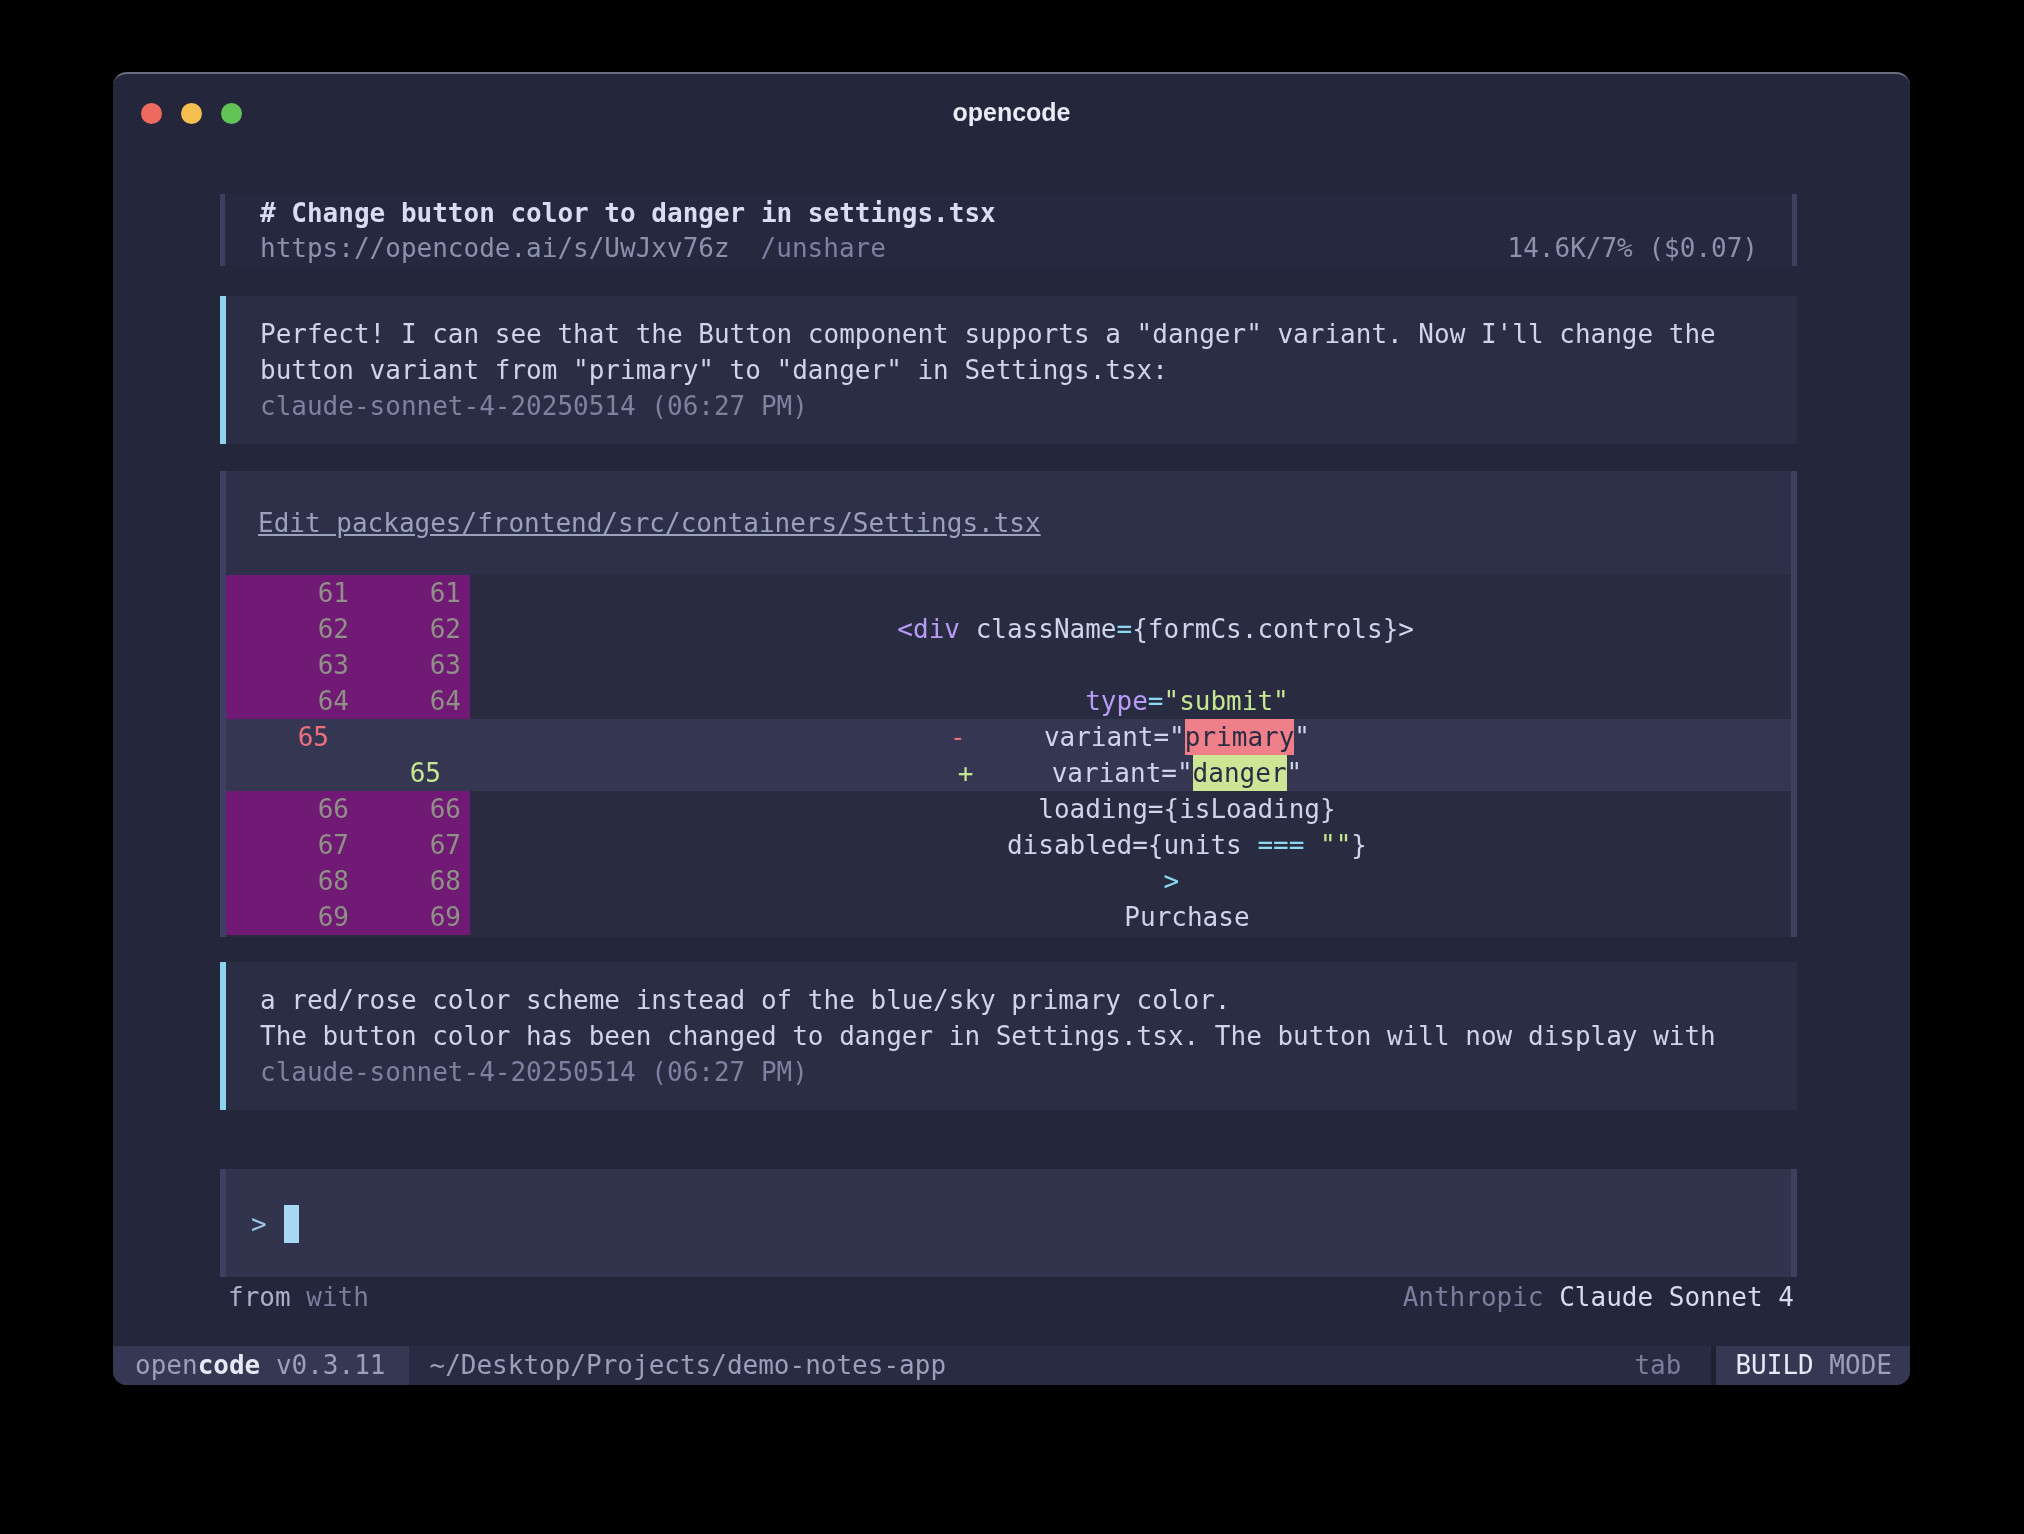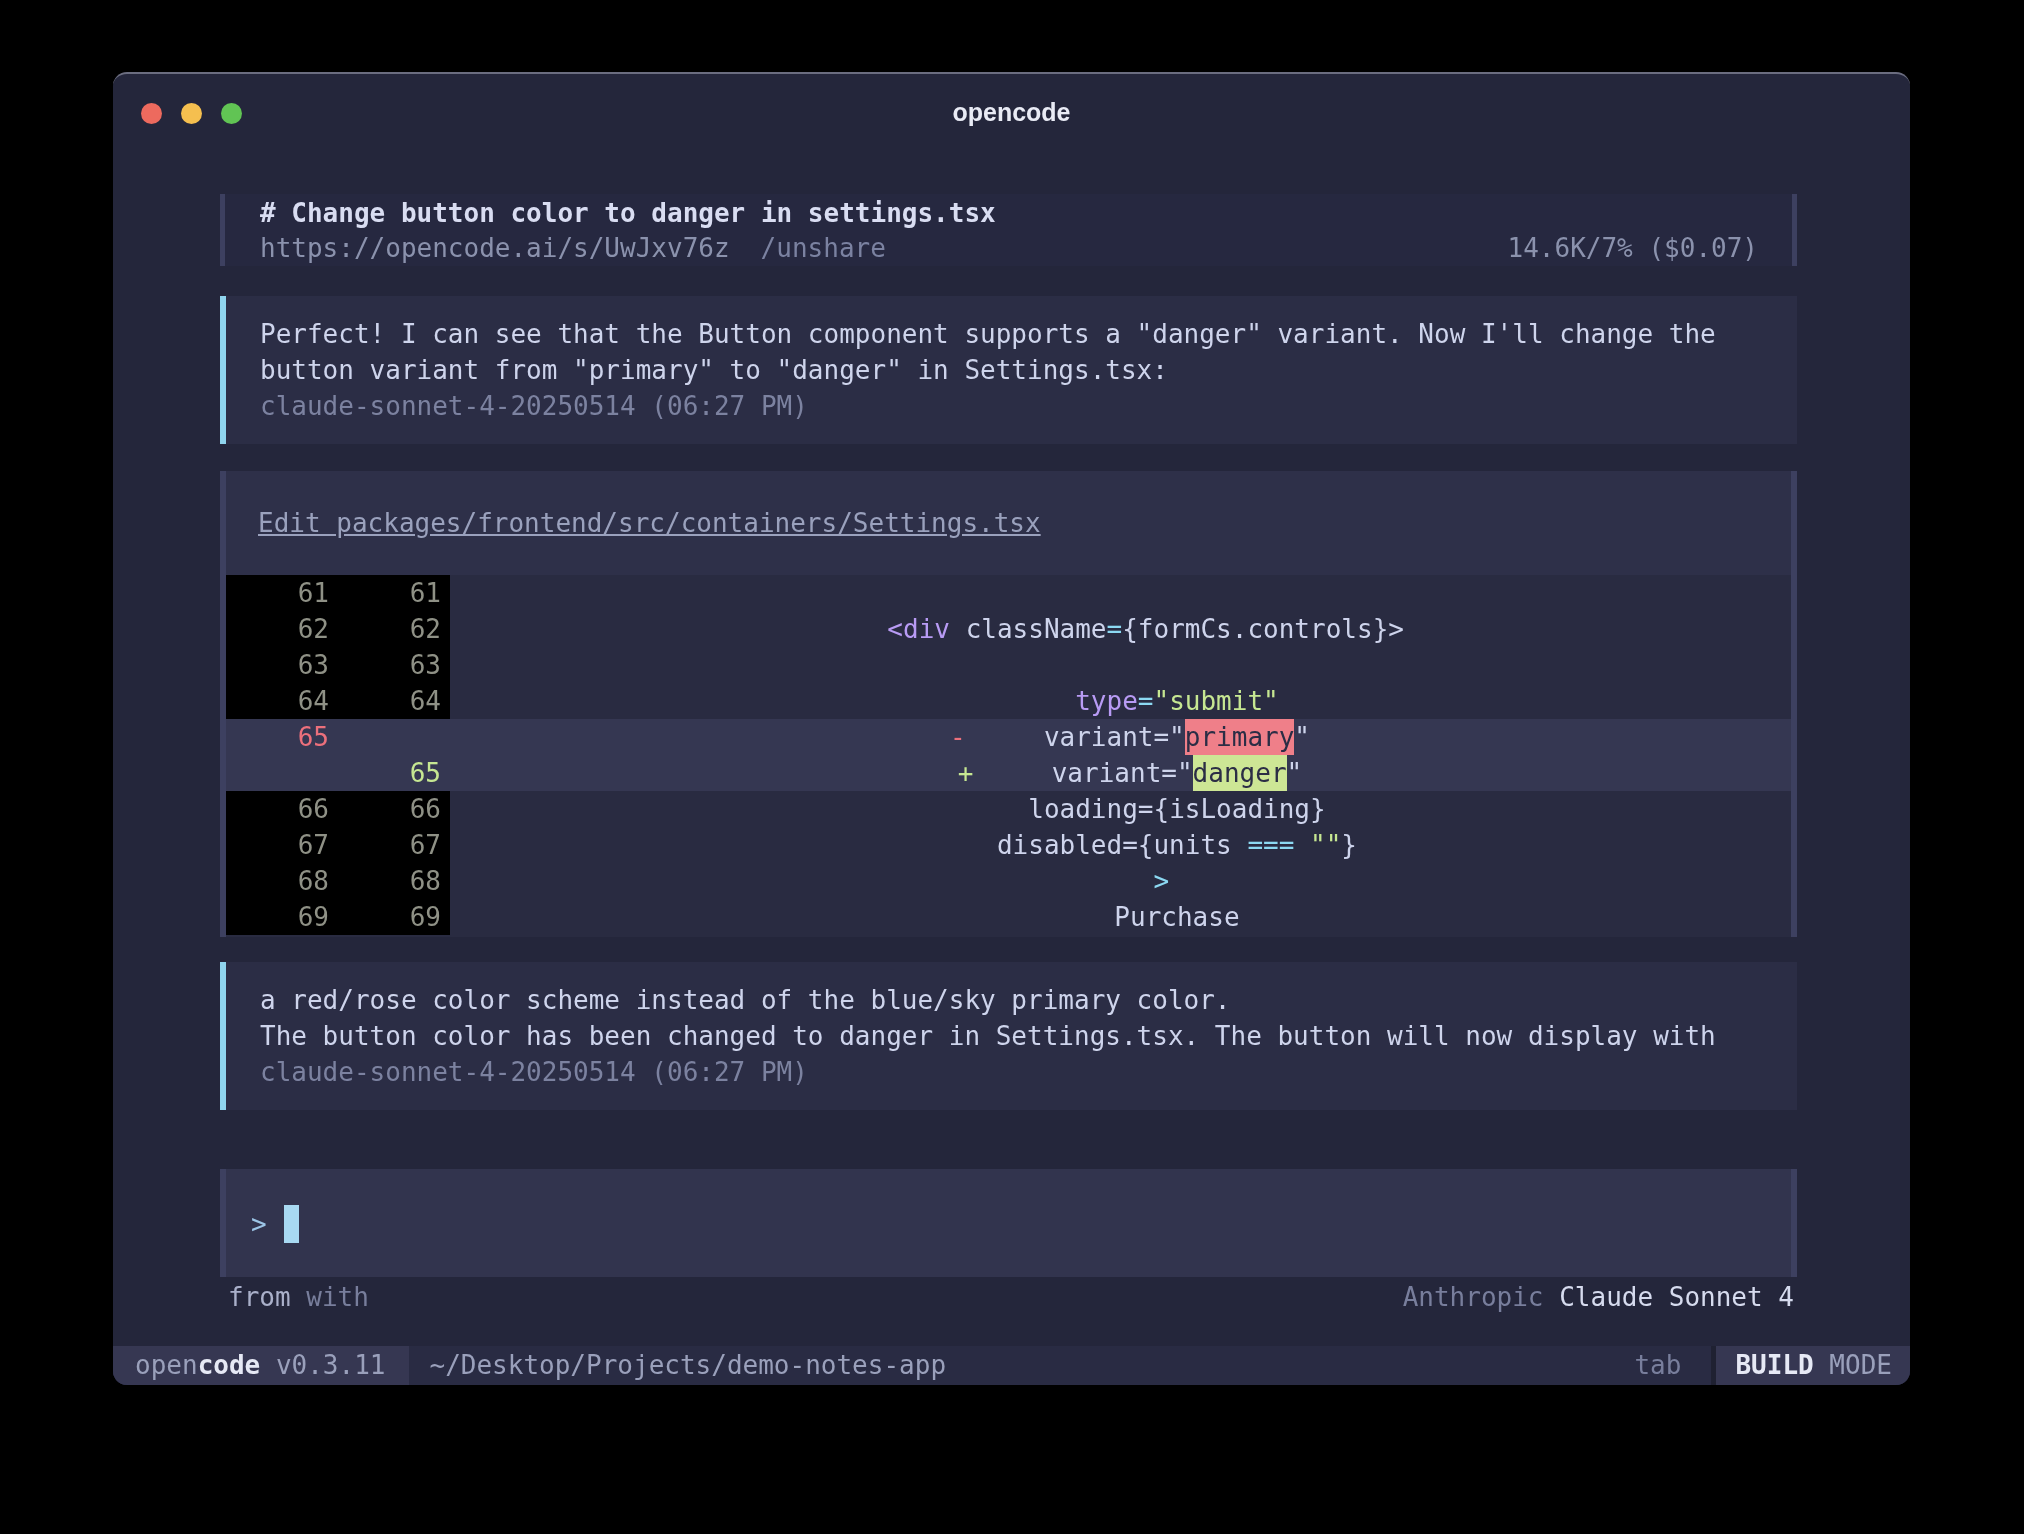--- a/index.html
+++ b/index.html
@@ -29,21 +29,21 @@
   .mmeta{color:#7c82a0;white-space:pre;}
   
   .tool{top:397px;height:466px;border-left:6px solid #3d4060;border-right:6px solid #3d4060;
     background:#292b41;}
   .tool-header{height:104px;background:#2e3049;color:#9aa1bd;line-height:104px;padding-left:32px;
     white-space:pre;text-decoration:underline;}
   .diff-row{display:flex;height:36px;line-height:36px;}
   .diff-row.ctx{background:#292b41;}
   .diff-row.del,.diff-row.add{background:#353752;}
   .gut{width:224px;display:flex;flex:none;}
-  .ctx .gut{background:#000000;}
+  .ctx .gut{background:#701a75;padding-left:20px;}
   .gn{width:112px;box-sizing:border-box;text-align:right;padding-right:9px;color:#8f9186;}
   .del .gn-old{color:#ec707c;}
   .add .gn-new{color:#c6e792;}
   .code{flex:1;padding-left:19px;white-space:pre;overflow:hidden;text-align:center;}
   .c-plain{color:#ced4ec}.c-tag{color:#b89bf4}.c-op{color:#8cd9f2}.c-str{color:#c6e792}
   .c-red{color:#ec707c}.c-green{color:#c6e792}
   .c-hlDel{background:#ef7f89;color:#2b2d45;padding:3px 0;}
   .c-hlAdd{background:#cde695;color:#2b2d45;padding:3px 0;}
   
   .inputbox{top:1095px;height:108px;background:#32344e;border-left:6px solid #3d4060;
@@ -61,21 +61,21 @@
   .statusbar{position:absolute;left:0;bottom:0;width:100%;height:39px;background:#292b43;
     border-radius:0 0 14px 14px;font-size:26px;line-height:39px;display:flex;}
   .chip-left{background:#363752;padding:0 24px 0 22px;border-radius:0 0 0 14px;white-space:pre;flex:none;}
   .sb-open{color:#9aa0bb;}
   .sb-code{color:#e6e9f5;font-weight:bold;}
   .sb-ver{color:#9aa0bb;}
   .sb-path{color:#9aa0bb;margin-left:20px;white-space:pre;flex:1;}
   .sb-tab{color:#787e9c;margin-right:30px;}
   .chip-mode{background:#363752;border-left:5px solid #1f2132;padding:0 18px 0 19px;
     border-radius:0 0 14px 0;white-space:pre;flex:none;}
-  .sb-build{color:#e6e9f5;font-weight:bold;}
+  .sb-build{color:#e6e9f5;font-weight:normal;}
   .sb-mode{color:#9aa0bb;}
 </style>
 </head>
 <body>
 
 <div class="window">
 
   <div class="titlebar">
     <div class="lights">
       <div class="light" id="lt-close" style="background: rgb(237, 106, 94);"></div>

